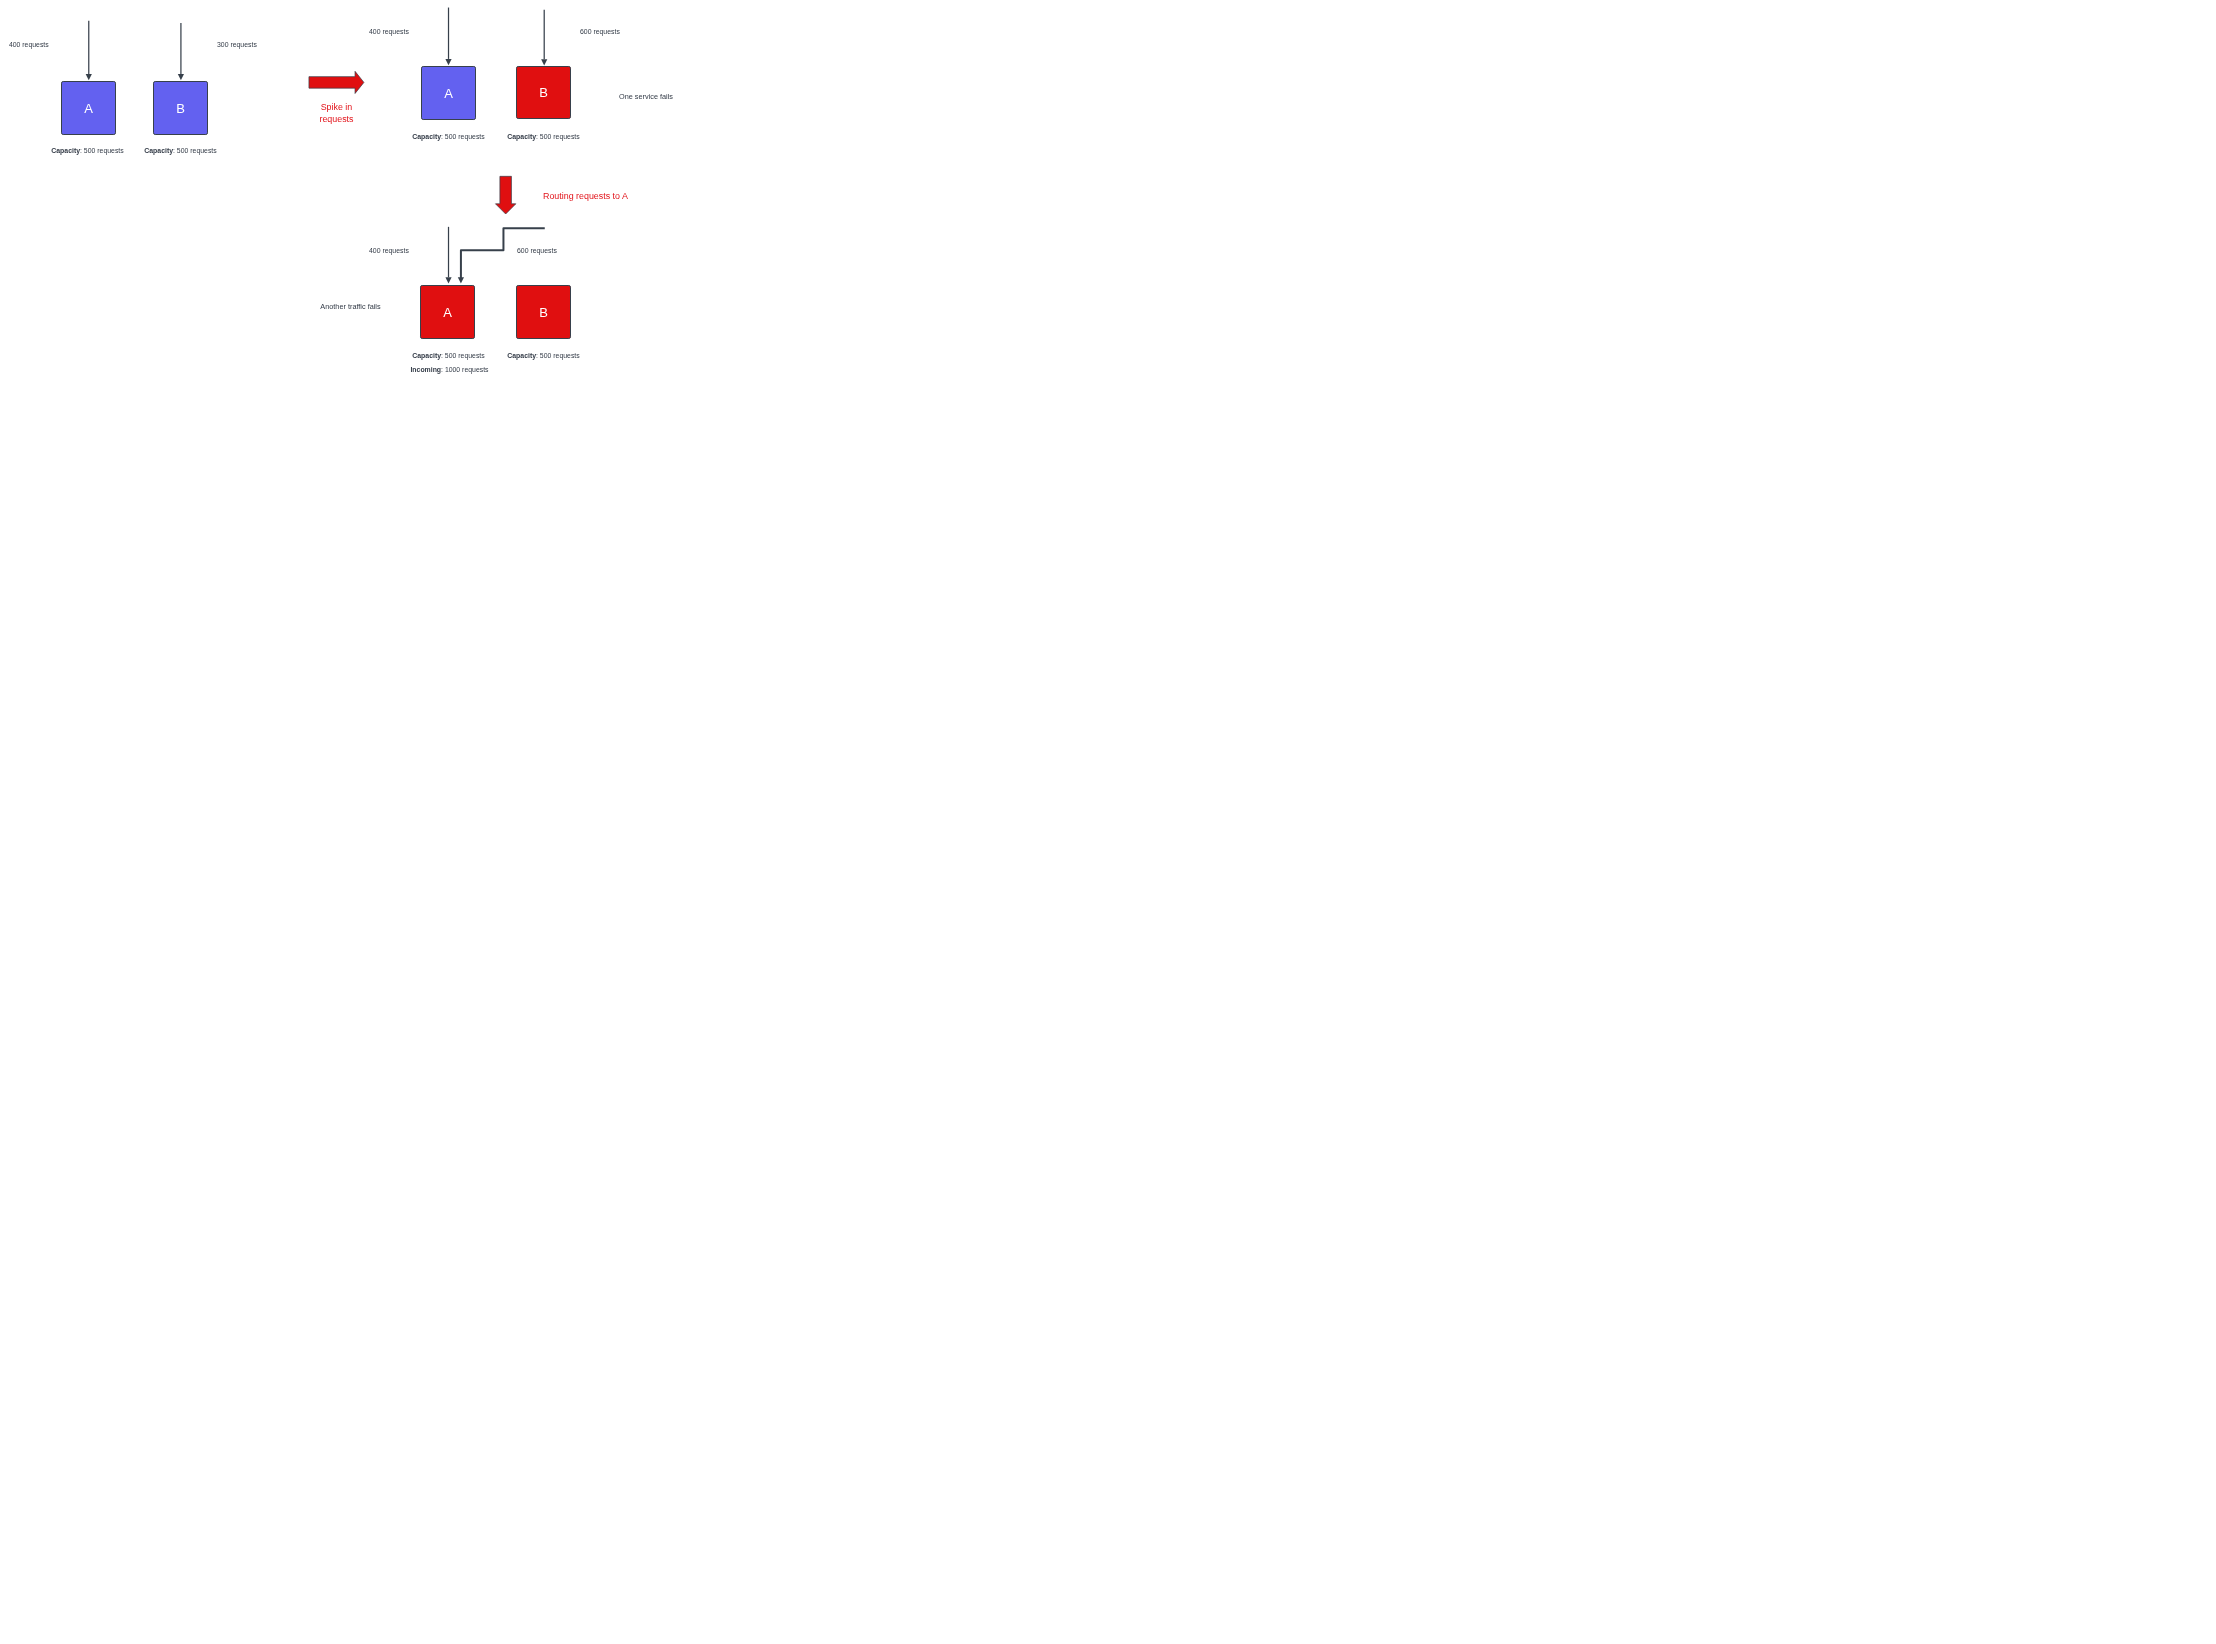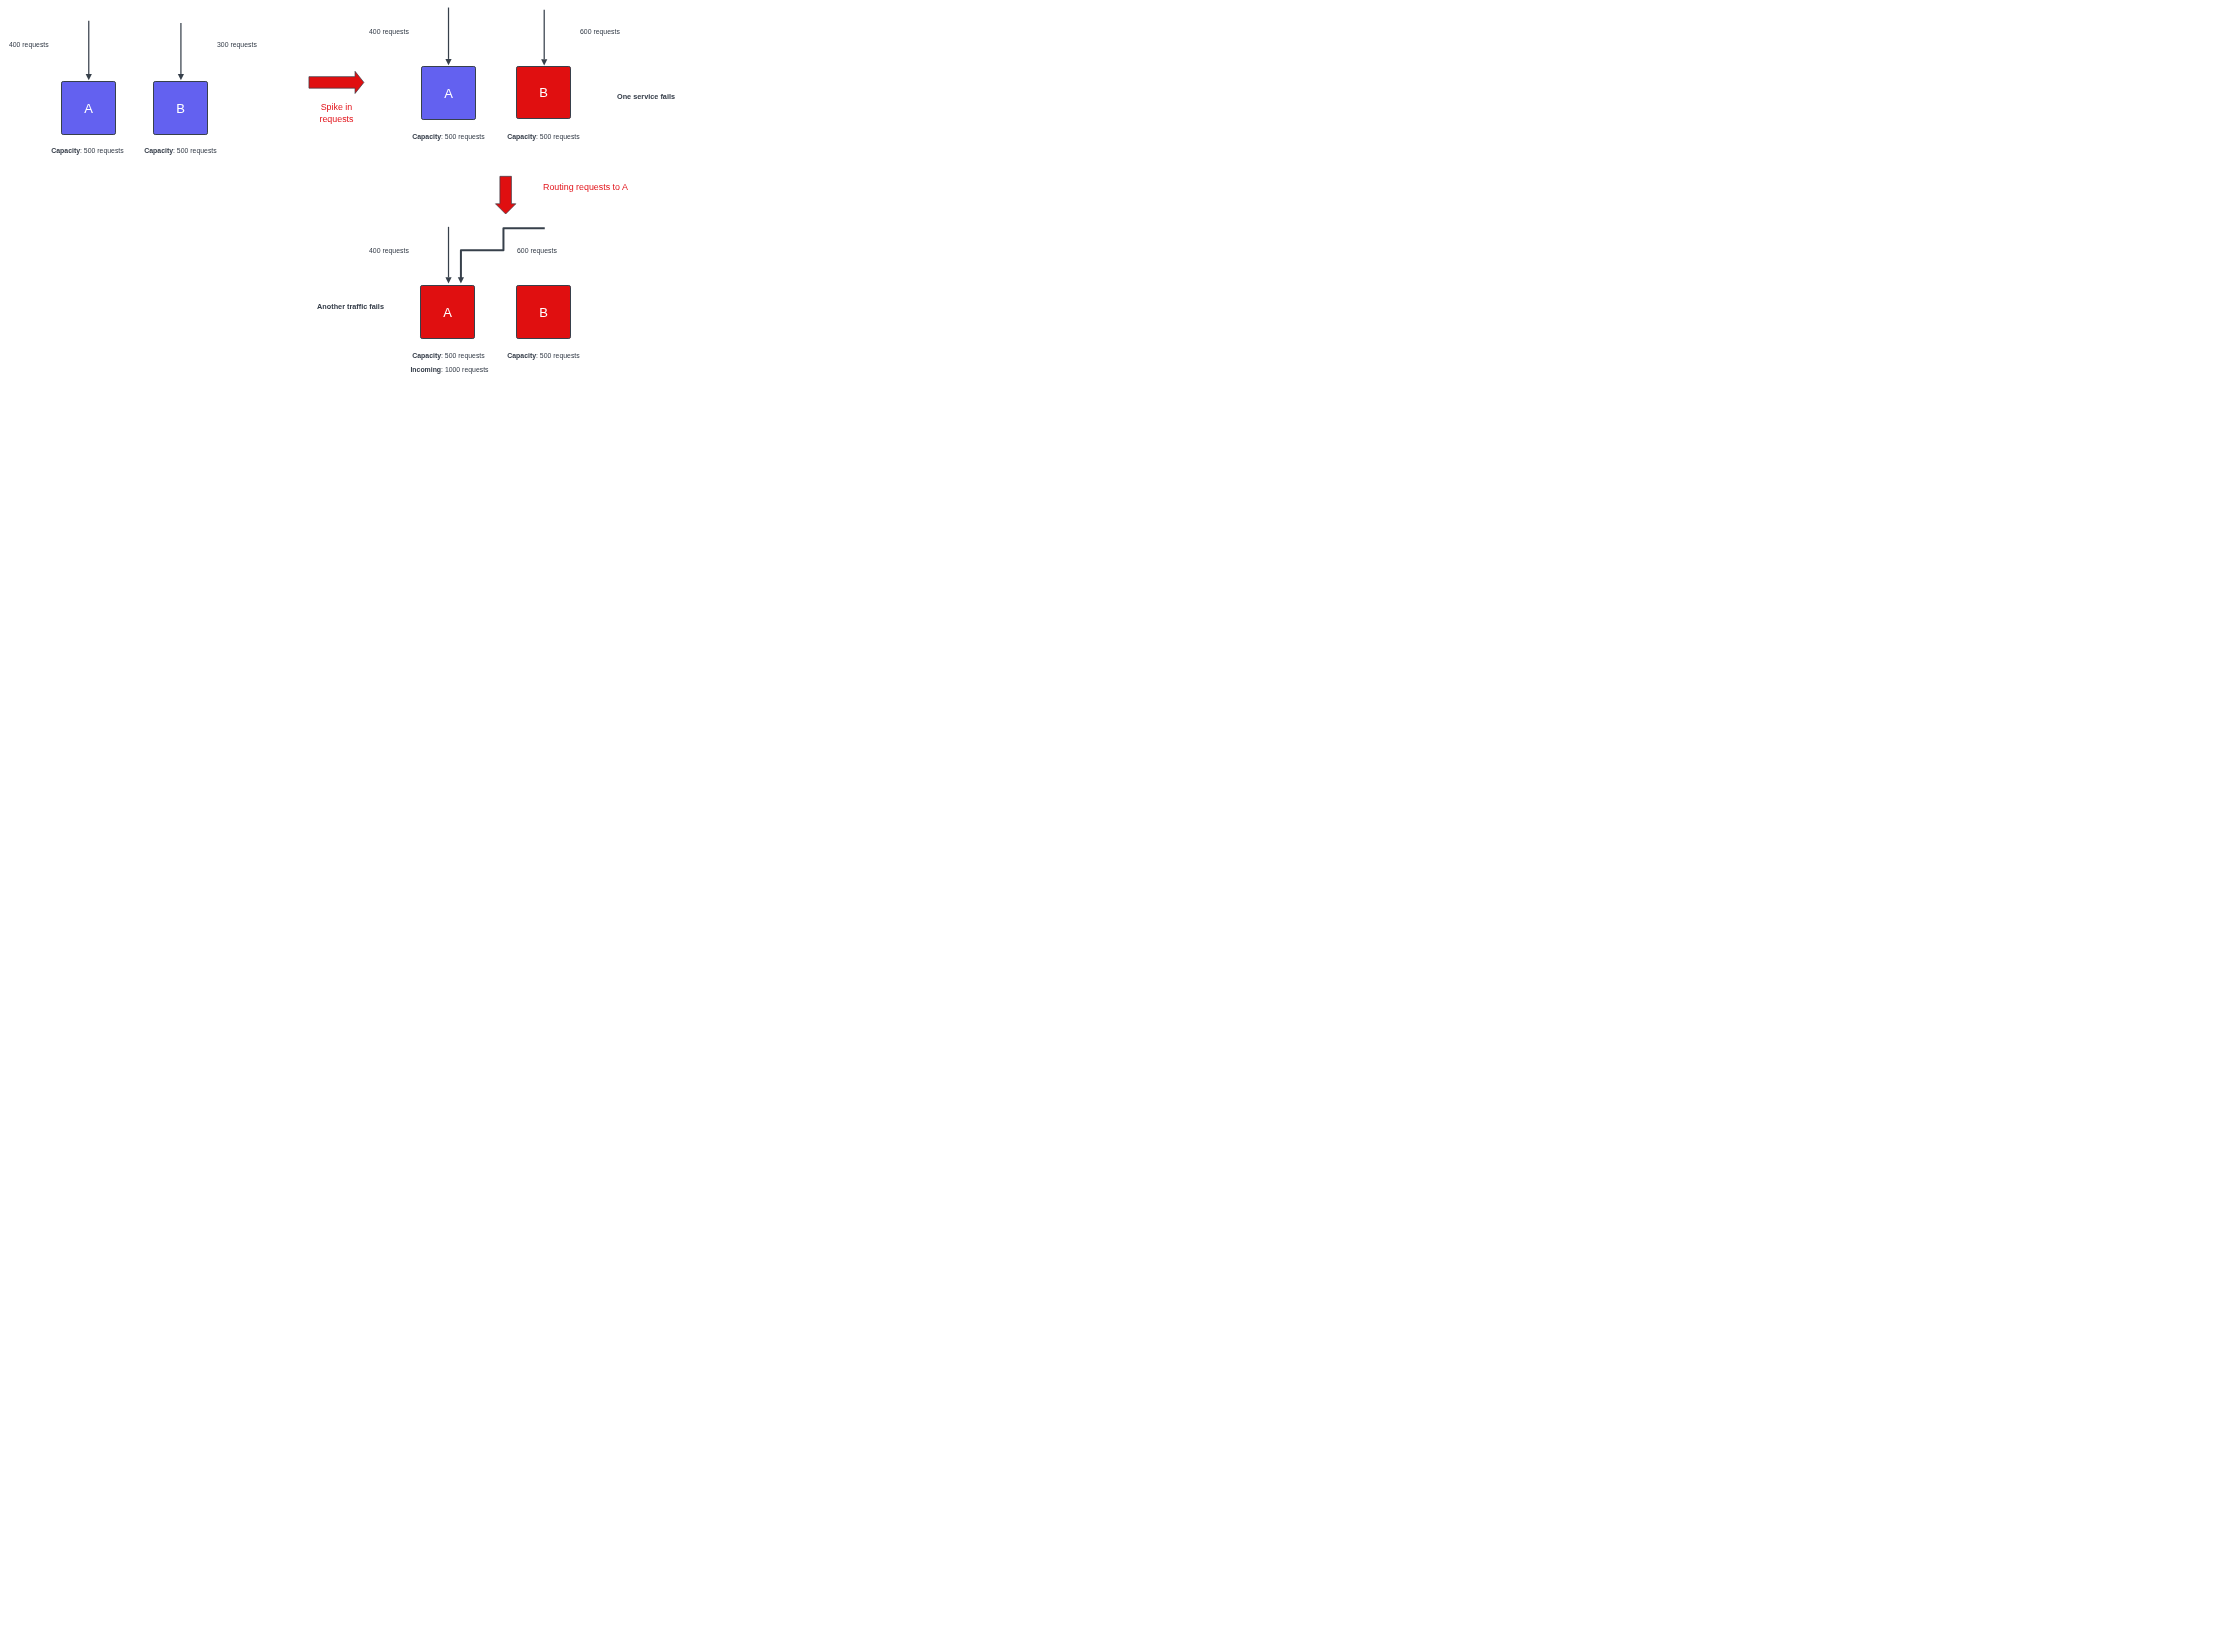--- a/index.html
+++ b/index.html
@@ -19,21 +19,21 @@
   .box{
     position:absolute;display:flex;align-items:center;justify-content:center;
     border:1.1px solid var(--dark);border-radius:2.2px;box-sizing:border-box;
     color:#ffffff;font-size:13px;font-weight:400;
   }
   .box.purple{background:var(--purple);}
   .box.red{background:var(--red);}
   .lbl{position:absolute;font-size:6.9px;color:var(--text);white-space:nowrap;}
   .cap{position:absolute;width:93px;text-align:center;font-size:6.9px;color:var(--text);white-space:nowrap;}
   .cap b{font-weight:700;}
-  .caption{position:absolute;font-size:7.3px;font-weight:700;color:var(--text);text-align:center;line-height:11px;}
+  .caption{position:absolute;font-size:7.3px;font-weight:400;color:var(--text);text-align:center;line-height:11px;}
   .redtxt{position:absolute;font-size:8.9px;color:var(--red-text);text-align:center;line-height:12px;}
   .nowrap{white-space:nowrap;}
 </style>
 </head>
 <body>
 
 <div class="canvas">
 
   <svg class="overlay" viewBox="0 0 1568 869">
 
@@ -103,21 +103,21 @@
 
   <div class="caption nowrap" style="left:597px;top:91px;width:98px">One service fails</div>
 
   <div class="cap" style="left:402px;top:133px">
     <b>Capacity</b><span>: 500 requests</span>
   </div>
   <div class="cap" style="left:497px;top:133px">
     <b>Capacity</b><span>: 500 requests</span>
   </div>
 
-  <div class="redtxt nowrap" style="left:543px;top:181px">Routing requests to A</div>
+  <div class="redtxt nowrap" style="left:543px;top:190px">Routing requests to A</div>
 
   <div class="lbl" style="left:369px;top:247px">400 requests</div>
   <div class="lbl" style="left:517px;top:247px">600 requests</div>
 
   <div class="caption" style="left:313px;top:301px;width:75px">Another traffic fails</div>
 
   <div class="box red" style="left:420px;top:285px;width:55px;height:54px">
     <span>A</span>
   </div>
   <div class="box red" style="left:516px;top:285px;width:55px;height:54px">

